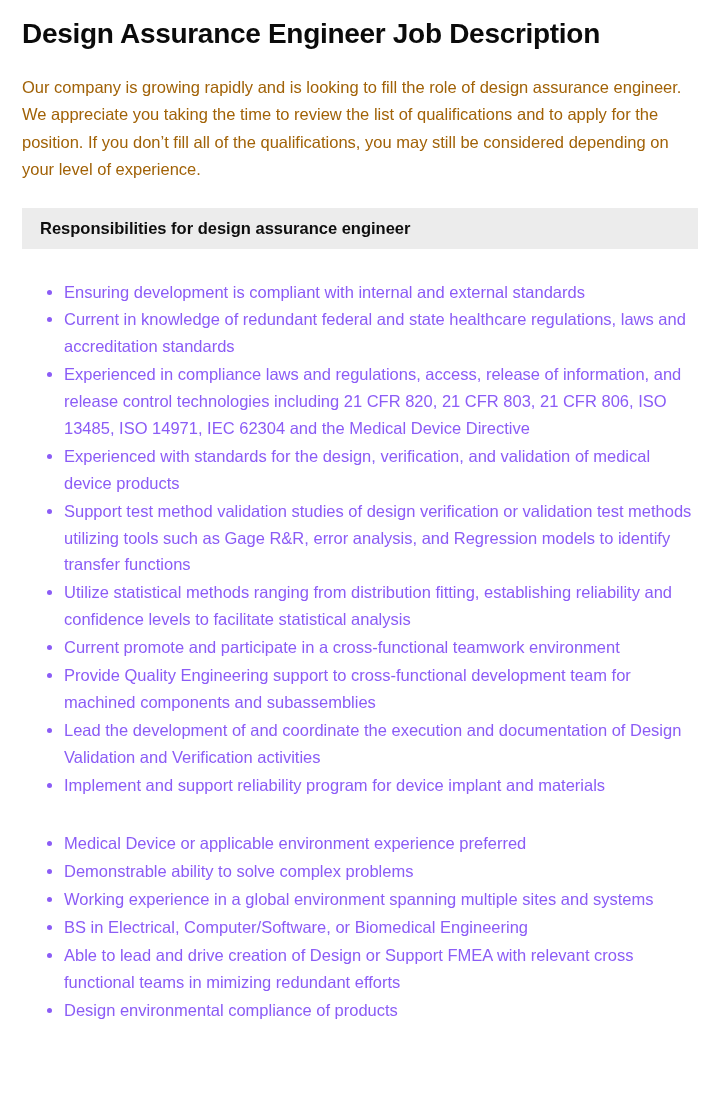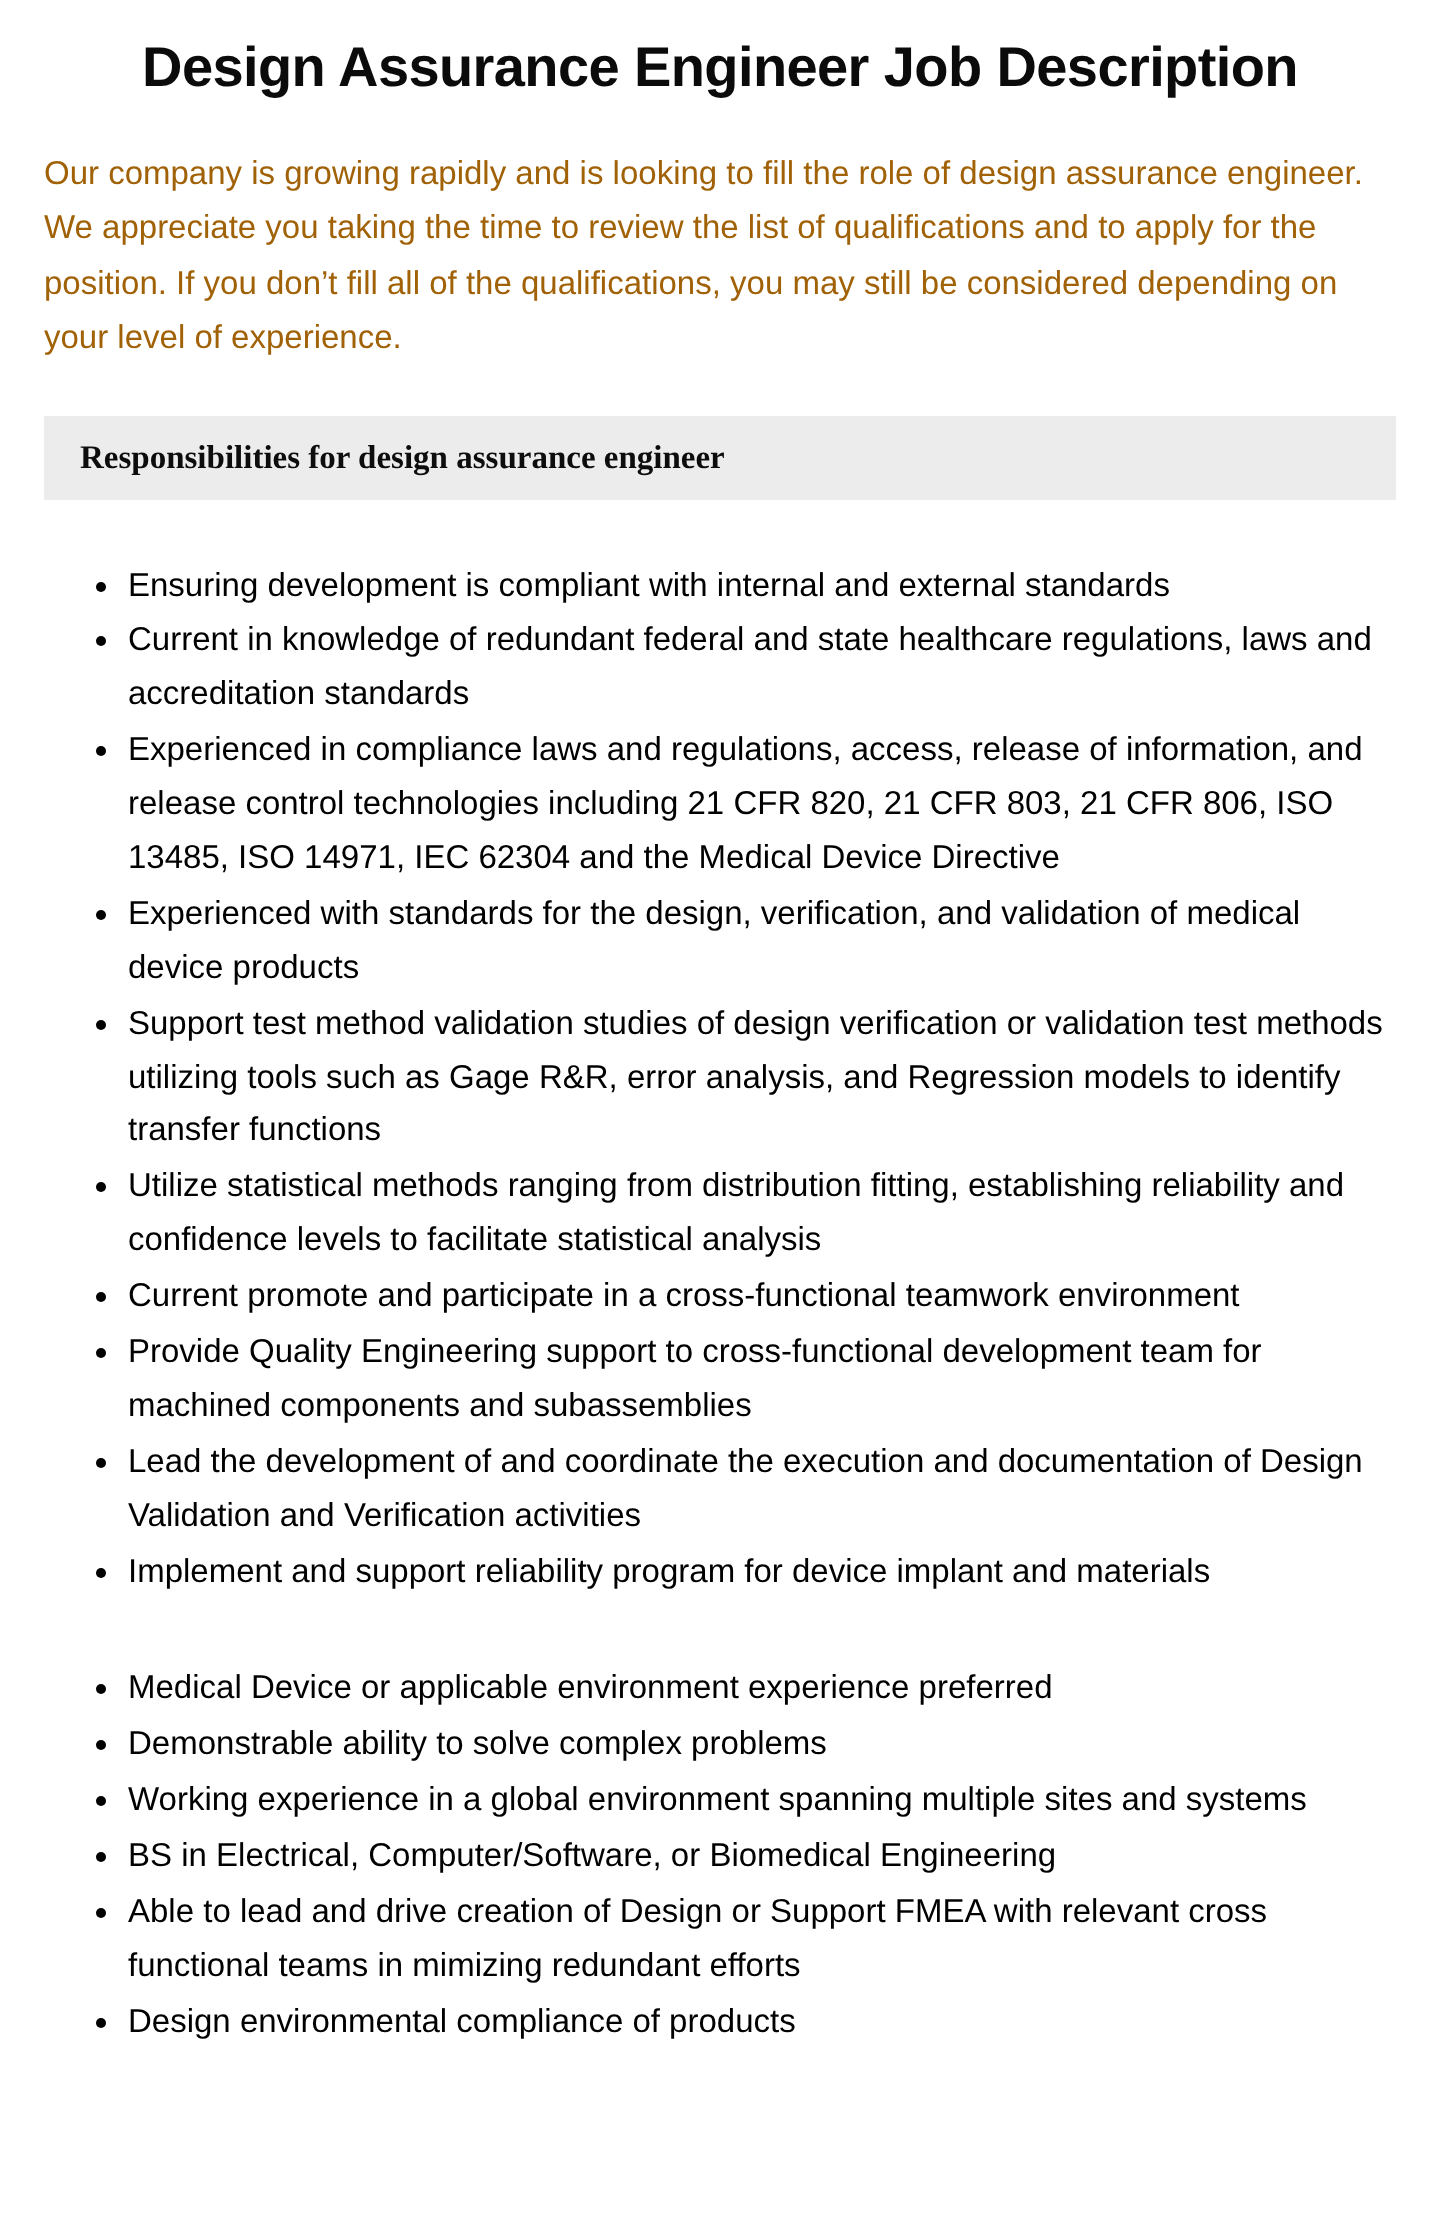--- a/index.html
+++ b/index.html
@@ -10,52 +10,50 @@
   }
   body { width: 720px; }
   .page {
     width: 720px;
     min-height: 1111px;
     padding: 12px 22px 28px 22px;
   }
   .title {
     font-size: 28px;
     font-weight: 700;
-    text-align: center;
     letter-spacing: -0.3px;
     margin: 6px 0 24px 0;
     color: #0b0b0b;
   }
   .intro {
     font-size: 16.5px;
     line-height: 1.66;
     margin-bottom: 24px;
     color: #a16207;
   }
   .section { margin-bottom: 4px; }
   .section-header {
     background: #ececec;
     font-weight: 700;
     font-size: 16.5px;
     padding: 11px 18px;
     margin-bottom: 30px;
     color: #0d0d0d;
-    font-family: Liberation Serif, serif;
   }
   .bullet-list {
     list-style: disc outside;
     padding-left: 42px;
     padding-right: 4px;
     margin-bottom: 32px;
   }
   .bullet-list li {
     font-size: 16.5px;
     line-height: 1.63;
     margin-bottom: 1px;
-    color: #000000;
+    color: #8b5cf6;
   }
 </style>
 </head>
 <body>
 
 <div class="page">
 
   <h1 class="title">Design Assurance Engineer Job Description</h1>
 
   <p class="intro">Our company is growing rapidly and is looking to fill the role of design assurance engineer. We appreciate you taking the time to review the list of qualifications and to apply for the position. If you don’t fill all of the qualifications, you may still be considered depending on your level of experience.</p>

